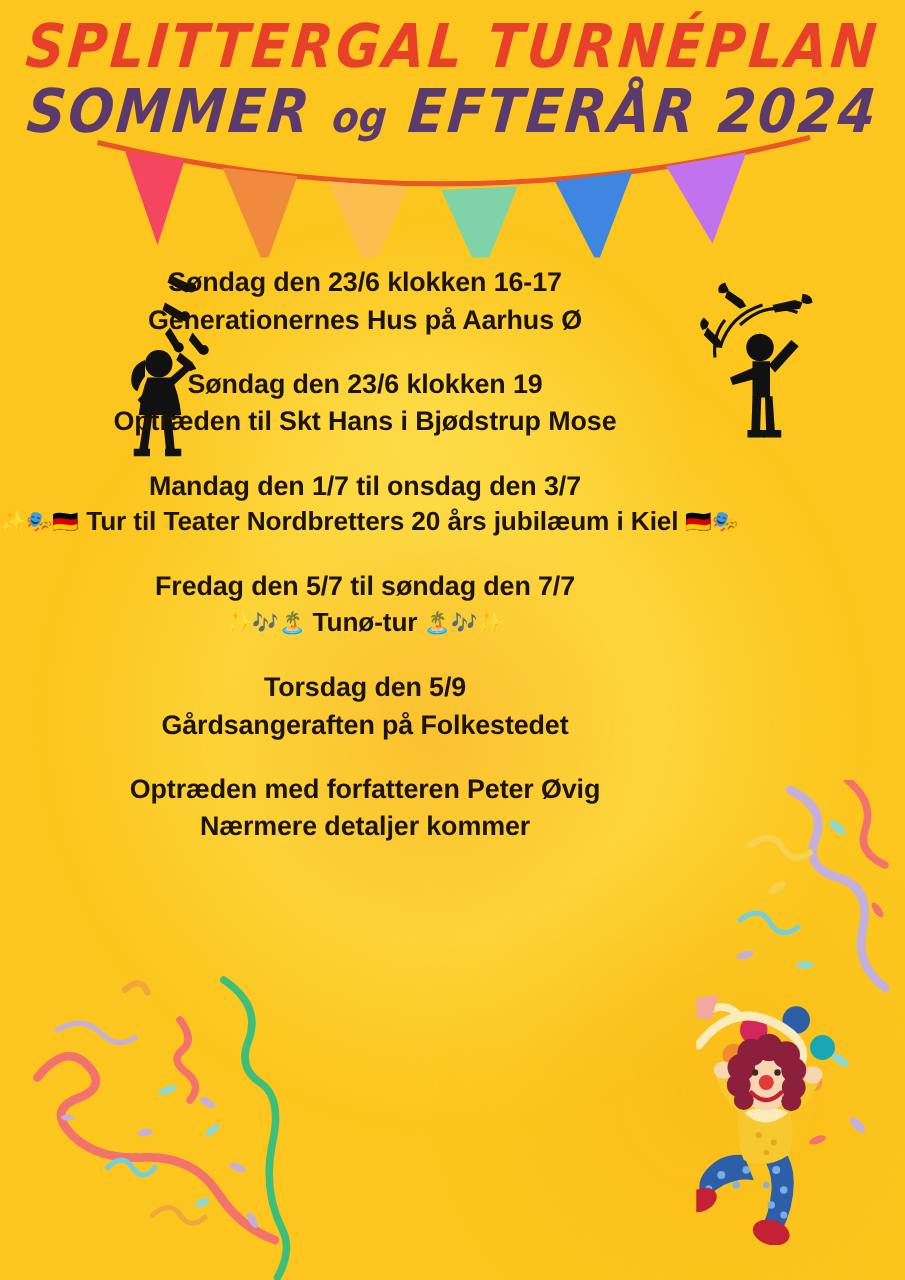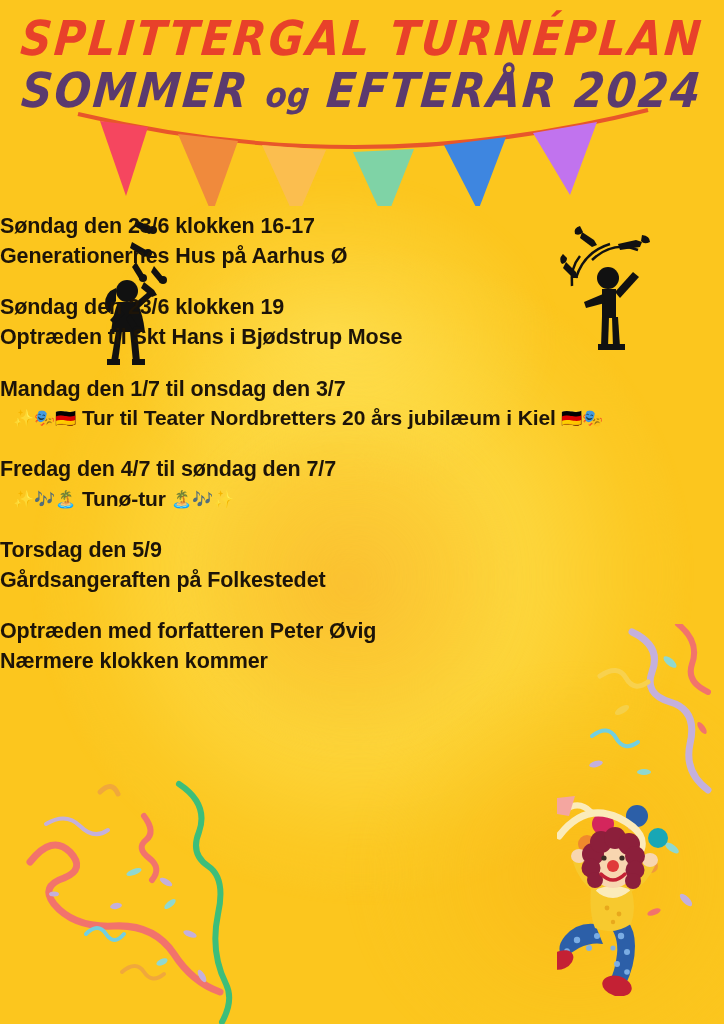--- a/index.html
+++ b/index.html
@@ -127,37 +127,36 @@
     pointer-events: none;
   }
 
   
   .schedule {
     position: absolute;
     left: 0;
     top: 212px;
     width: 584px;
     z-index: 7;
-    text-align: left;
+    text-align: center;
   }
   .entry {
     margin-bottom: 22px;
   }
   .entry .line {
     font-family: "Liberation Sans", sans-serif;
     font-weight: bold;
     font-size: 21.5px;
     line-height: 1.38;
     color: #1d1408;
     letter-spacing: -0.1px;
     white-space: nowrap;
   }
   .entry .line.emoji-line {
     font-size: 21px;
-    padding-left: 13px;
   }
   .emoji {
     font-family: "DejaVu Sans", sans-serif;
     font-size: 17px;
     vertical-align: 1px;
   }
 
   
   .deco { position: absolute; z-index: 4; pointer-events: none; }
   #juggler-girl { left: 96px; top: 214px; }
@@ -383,26 +382,26 @@
       </div>
       <div class="entry" id="entry-23-06-skt-hans">
         <div class="line">Søndag den 23/6 klokken 19</div>
         <div class="line">Optræden til Skt Hans i Bjødstrup Mose</div>
       </div>
       <div class="entry" id="entry-01-07-kiel">
         <div class="line">Mandag den 1/7 til onsdag den 3/7</div>
         <div class="line emoji-line"><span class="emoji">✨🎭🇩🇪</span><span> Tur til Teater Nordbretters 20 års jubilæum i Kiel </span><span class="emoji">🇩🇪🎭</span></div>
       </div>
       <div class="entry" id="entry-05-07-tunoe">
-        <div class="line">Fredag den 4/7 til søndag den 7/7</div>
+        <div class="line">Fredag den 5/7 til søndag den 7/7</div>
         <div class="line emoji-line"><span class="emoji">✨🎶🏝️</span><span> Tunø-tur </span><span class="emoji">🏝️🎶✨</span></div>
       </div>
       <div class="entry" id="entry-05-09-folkestedet">
         <div class="line">Torsdag den 5/9</div>
         <div class="line">Gårdsangeraften på Folkestedet</div>
       </div>
       <div class="entry" id="entry-10-10-sindets-dag">
         <div class="line">Optræden med forfatteren Peter Øvig</div>
-        <div class="line">Nærmere klokken kommer</div>
+        <div class="line">Nærmere detaljer kommer</div>
       </div>
     </div>
 
 </div>
 
 </body></html>

